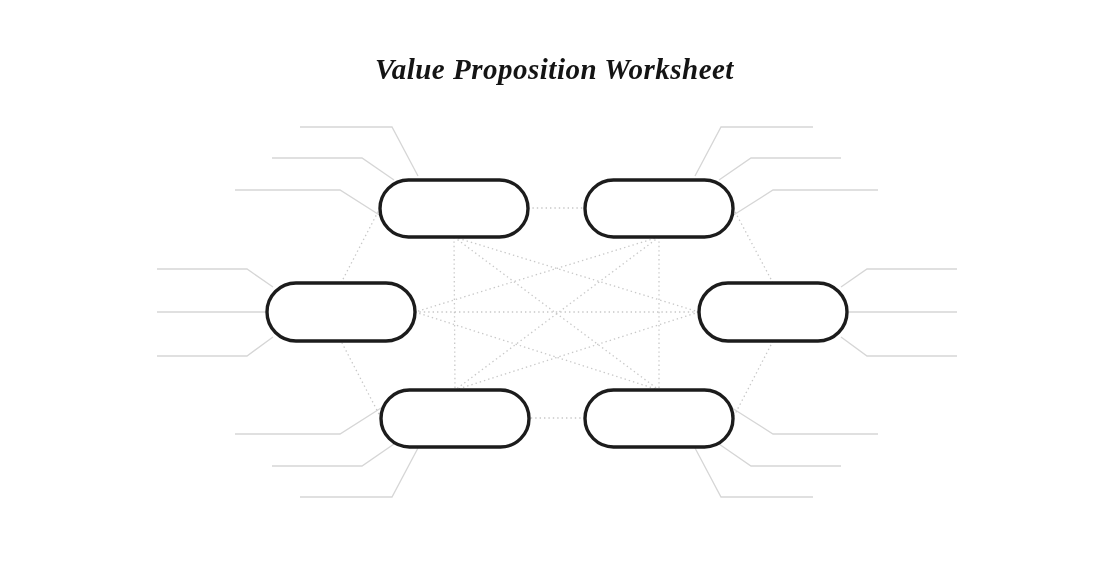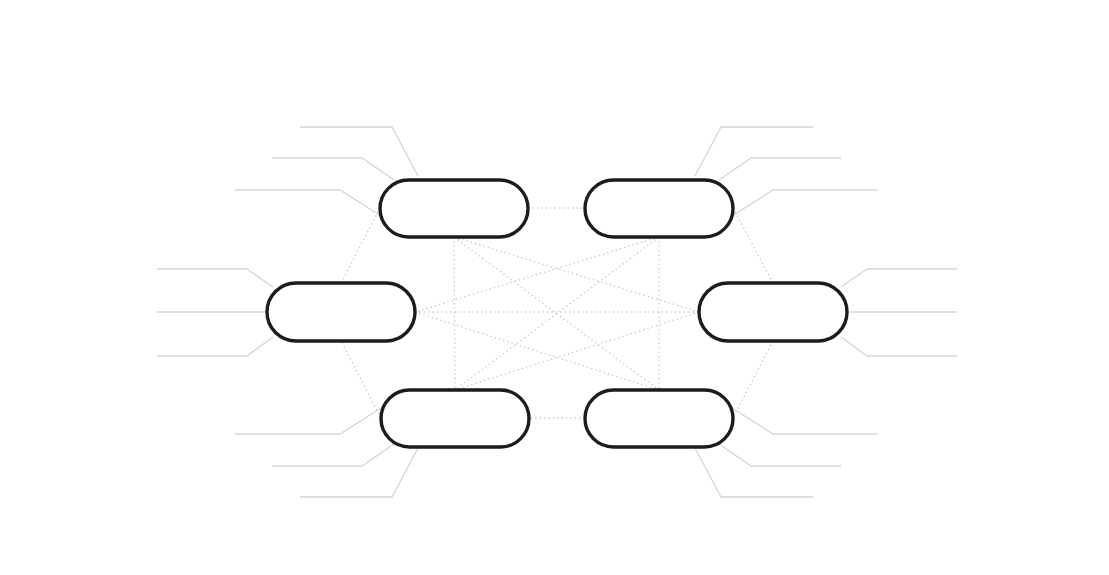--- a/index.html
+++ b/index.html
@@ -55,20 +55,21 @@
     font-size: 14px;
     fill: #1c1c1c;
     text-anchor: middle;
   }
 </style>
 </head>
 <body>
 
 <div class="canvas">
 
+  <h1 class="title">Value Proposition Worksheet</h1>
 
   <svg class="diagram" width="1109" height="575" viewBox="0 0 1109 575" xmlns="http://www.w3.org/2000/svg">
 
     <g>
 
       <polyline class="callout" points="300,127 392,127 418,176"></polyline>
       <polyline class="callout" points="272,158 362,158 394,180"></polyline>
       <polyline class="callout" points="235,190 340,190 381,216"></polyline>
 
       <polyline class="callout" points="813,127 721,127 695,176"></polyline>

